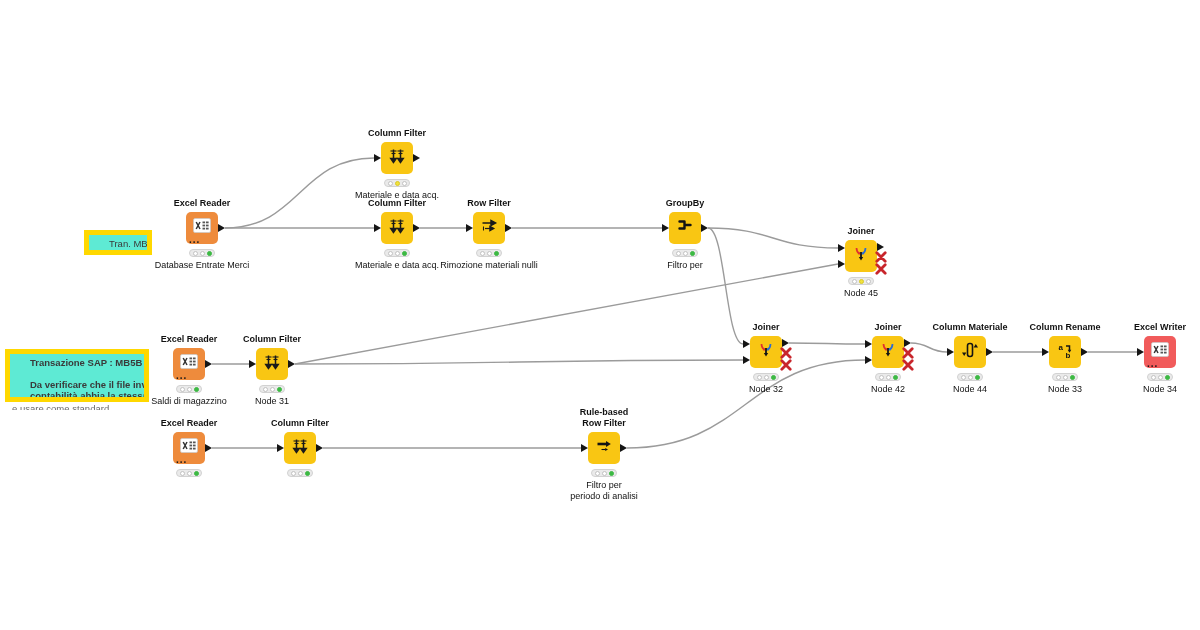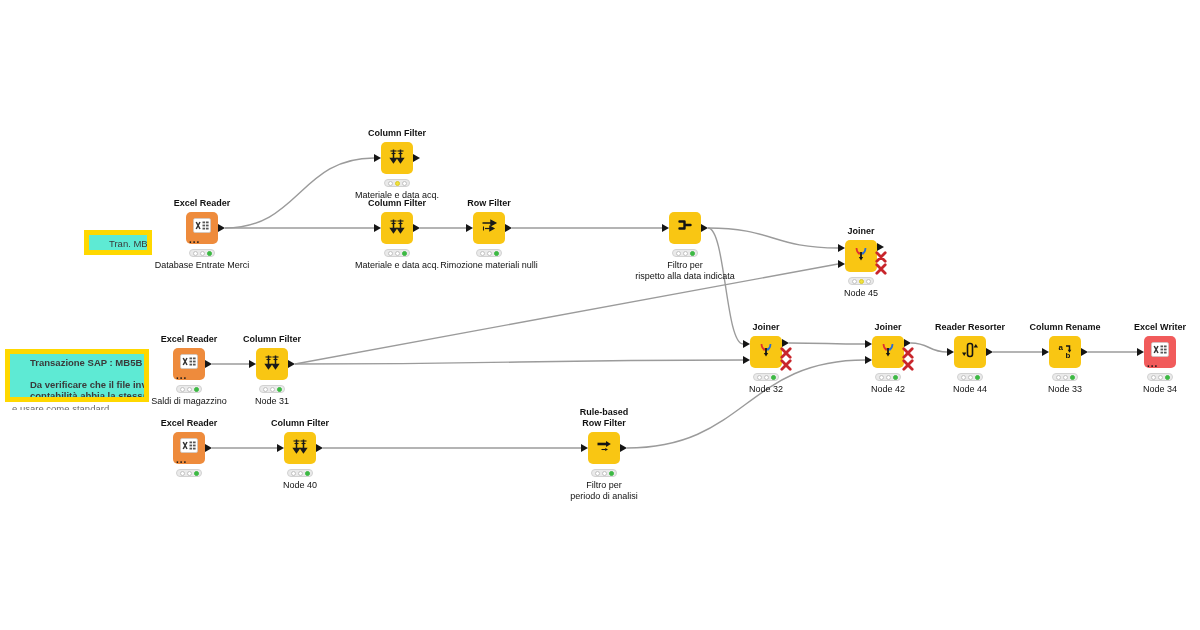--- a/index.html
+++ b/index.html
@@ -159,35 +159,37 @@
         <div class="lights">
           <span class="dot" style=""></span>
           <span class="dot" style=""></span>
           <span class="dot" style="background:#3DB944;border-color:#3DB944;"></span>
         </div>
         <div class="node-labels">
           <div>Rimozione materiali nulli</div>
         </div>
       </div>
       <div class="node" style="left: 615px; top: 180px;">
+        <div class="node-title">
+          <div>GroupBy</div>
+        </div>
         <div class="node-square" style="background:#F9C613">
           <span><svg width="20" height="20" viewBox="0 0 20 20">
     <path d="M4.5 5.5 H9.5 M4.5 12.5 H9.5 M9.5 5.5 V12.5 M9.5 9 H15.5" stroke="#141414" stroke-width="2.4" fill="none" stroke-linecap="round"></path>
             </svg></span>
         </div>
         <div class="tri" style="left:47px;top:43.5px"></div>
         <div class="tri" style="left:86px;top:43.5px"></div>
         <div class="lights">
           <span class="dot" style=""></span>
           <span class="dot" style=""></span>
           <span class="dot" style="background:#3DB944;border-color:#3DB944;"></span>
         </div>
         <div class="node-labels">
           <div>Filtro per</div>
-          <div>rispetto alla data indicata</div>
         </div>
       </div>
       <div class="node" style="left: 791px; top: 208px;">
         <div class="node-title">
           <div>Joiner</div>
         </div>
         <div class="node-square" style="background:#F9C613">
           <span><svg width="20" height="20" viewBox="0 0 20 20">
     <path d="M5.5 4 C5.5 7.5 6.8 8.8 8.6 9.8" stroke="#E03030" stroke-width="1.7" fill="none"></path>
     <polygon points="9.8,10.5 6.9,10.3 8.6,7.9" fill="#E03030"></polygon>
@@ -332,21 +334,21 @@
           <span class="dot" style=""></span>
           <span class="dot" style=""></span>
           <span class="dot" style="background:#3DB944;border-color:#3DB944;"></span>
         </div>
         <div class="node-labels">
           <div>Node 42</div>
         </div>
       </div>
       <div class="node" style="left: 900px; top: 304px;">
         <div class="node-title">
-          <div>Reader Resorter</div>
+          <div>Column Materiale</div>
         </div>
         <div class="node-square" style="background:#F9C613">
           <span><svg width="20" height="20" viewBox="0 0 20 20">
     <rect x="7.5" y="3.5" width="5" height="13" rx="2.2" fill="none" stroke="#141414" stroke-width="1.6"></rect>
     <polygon points="15.8,4 13.6,7.5 18,7.5" fill="#141414"></polygon>
     <polygon points="4.2,16 2,12.5 6.4,12.5" fill="#141414"></polygon>
             </svg></span>
         </div>
         <div class="tri" style="left:47px;top:43.5px"></div>
         <div class="tri" style="left:86px;top:43.5px"></div>
@@ -455,23 +457,20 @@
     </g>
             </svg></span>
         </div>
         <div class="tri" style="left:47px;top:43.5px"></div>
         <div class="tri" style="left:86px;top:43.5px"></div>
         <div class="lights">
           <span class="dot" style=""></span>
           <span class="dot" style=""></span>
           <span class="dot" style="background:#3DB944;border-color:#3DB944;"></span>
         </div>
-        <div class="node-labels">
-          <div>Node 40</div>
-        </div>
       </div>
       <div class="node" style="left: 534px; top: 400px;">
         <div class="node-title">
           <div>Rule-based</div>
           <div>Row Filter</div>
         </div>
         <div class="node-square" style="background:#F9C613">
           <span><svg width="20" height="20" viewBox="0 0 20 20">
     <line x1="3.5" y1="8" x2="12.5" y2="8" stroke="#141414" stroke-width="2.6"></line>
     <polygon points="16.8,8 12,5 12,11" fill="#141414"></polygon>

